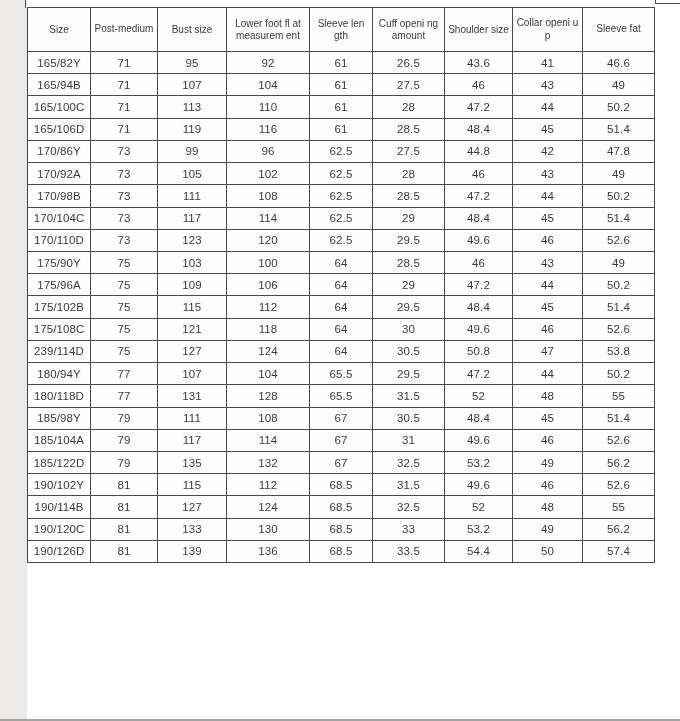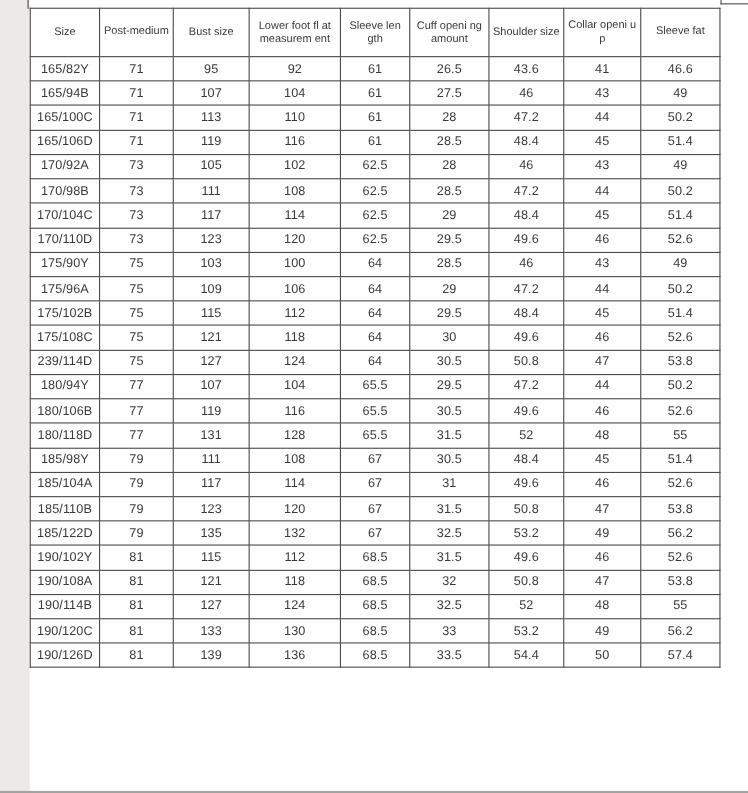--- a/index.html
+++ b/index.html
@@ -151,20 +151,31 @@
         <td>71</td>
         <td>119</td>
         <td>116</td>
         <td>61</td>
         <td>28.5</td>
         <td>48.4</td>
         <td>45</td>
         <td>51.4</td>
       </tr>
       <tr>
+        <td>170/86Y</td>
+        <td>73</td>
+        <td>99</td>
+        <td>96</td>
+        <td>62.5</td>
+        <td>27.5</td>
+        <td>44.8</td>
+        <td>42</td>
+        <td>47.8</td>
+      </tr>
+      <tr>
         <td>170/92A</td>
         <td>73</td>
         <td>105</td>
         <td>102</td>
         <td>62.5</td>
         <td>28</td>
         <td>46</td>
         <td>43</td>
         <td>49</td>
       </tr>
@@ -261,31 +272,20 @@
         <td>77</td>
         <td>107</td>
         <td>104</td>
         <td>65.5</td>
         <td>29.5</td>
         <td>47.2</td>
         <td>44</td>
         <td>50.2</td>
       </tr>
       <tr>
-        <td>180/106B</td>
-        <td>77</td>
-        <td>119</td>
-        <td>116</td>
-        <td>65.5</td>
-        <td>30.5</td>
-        <td>49.6</td>
-        <td>46</td>
-        <td>52.6</td>
-      </tr>
-      <tr>
         <td>180/118D</td>
         <td>77</td>
         <td>131</td>
         <td>128</td>
         <td>65.5</td>
         <td>31.5</td>
         <td>52</td>
         <td>48</td>
         <td>55</td>
       </tr>
@@ -305,62 +305,40 @@
         <td>79</td>
         <td>117</td>
         <td>114</td>
         <td>67</td>
         <td>31</td>
         <td>49.6</td>
         <td>46</td>
         <td>52.6</td>
       </tr>
       <tr>
-        <td>185/110B</td>
-        <td>79</td>
-        <td>123</td>
-        <td>120</td>
-        <td>67</td>
-        <td>31.5</td>
-        <td>50.8</td>
-        <td>47</td>
-        <td>53.8</td>
-      </tr>
-      <tr>
         <td>185/122D</td>
         <td>79</td>
         <td>135</td>
         <td>132</td>
         <td>67</td>
         <td>32.5</td>
         <td>53.2</td>
         <td>49</td>
         <td>56.2</td>
       </tr>
       <tr>
         <td>190/102Y</td>
         <td>81</td>
         <td>115</td>
         <td>112</td>
         <td>68.5</td>
         <td>31.5</td>
         <td>49.6</td>
         <td>46</td>
         <td>52.6</td>
-      </tr>
-      <tr>
-        <td>190/108A</td>
-        <td>81</td>
-        <td>121</td>
-        <td>118</td>
-        <td>68.5</td>
-        <td>32</td>
-        <td>50.8</td>
-        <td>47</td>
-        <td>53.8</td>
       </tr>
       <tr>
         <td>190/114B</td>
         <td>81</td>
         <td>127</td>
         <td>124</td>
         <td>68.5</td>
         <td>32.5</td>
         <td>52</td>
         <td>48</td>

